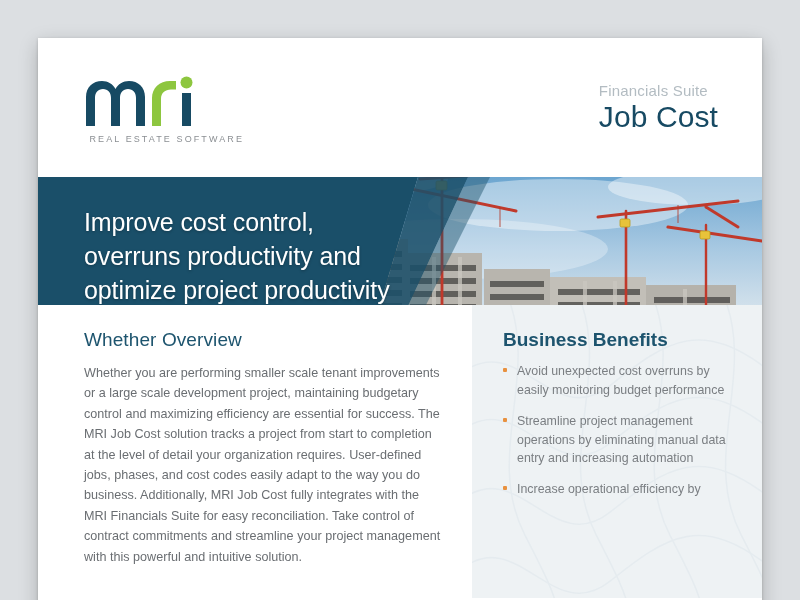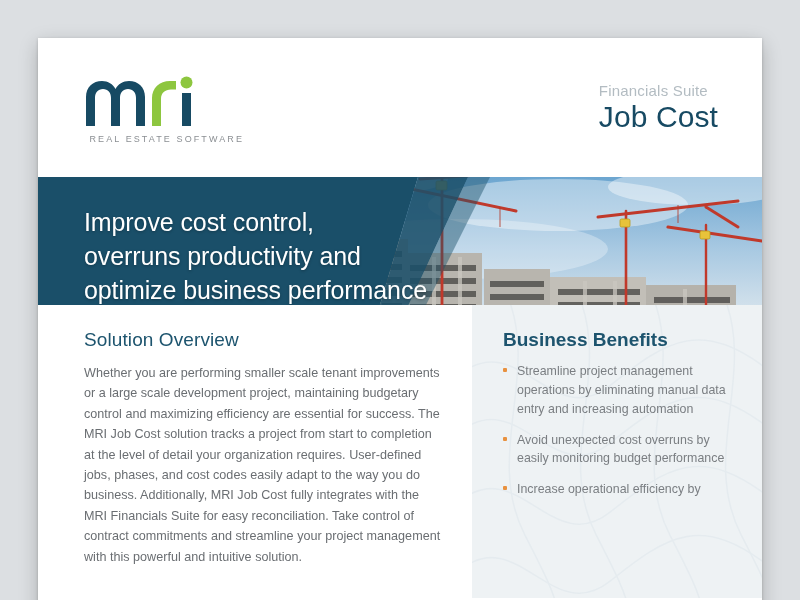--- a/index.html
+++ b/index.html
@@ -321,28 +321,28 @@
 
       <svg class="hero-overlay" viewBox="0 0 724 168" preserveAspectRatio="none">
         <polygon points="0,0 380,0 330,168 0,168" fill="#1a4f69"></polygon>
         <polygon points="380,0 430,0 352,168 330,168" fill="#1a4f69" opacity="0.88"></polygon>
         <polygon points="430,0 452,0 368,168 352,168" fill="#1a4f69" opacity="0.45"></polygon>
       </svg>
 
       <div class="hero-text">
         <div>Improve cost control,</div>
         <div>overruns productivity and</div>
-        <div>optimize business performance</div>
+        <div>optimize project productivity</div>
       </div>
     </div>
 
     <div class="body-area">
 
       <div class="col-main">
-        <h2 class="section-title">Solution Overview</h2>
+        <h2 class="section-title">Whether Overview</h2>
         <p class="body-copy">Whether you are performing smaller scale tenant improvements or a large scale development project, maintaining budgetary control and maximizing efficiency are essential for success. The MRI Job Cost solution tracks a project from start to completion at the level of detail your organization requires. User-defined jobs, phases, and cost codes easily adapt to the way you do business. Additionally, MRI Job Cost fully integrates with the MRI Financials Suite for easy reconciliation. Take control of contract commitments and streamline your project management with this powerful and intuitive solution.</p>
 
       </div>
 
       <div class="col-side">
         <svg class="side-pattern" viewBox="0 0 252 293" preserveAspectRatio="none">
           <g stroke="#dfe7ec" stroke-width="1.4" fill="none">
             <path d="M-10 60 C 40 20, 70 110, 120 70 S 200 10, 262 60"></path>
             <path d="M-10 110 C 40 70, 70 160, 120 120 S 200 60, 262 110"></path>
             <path d="M-10 170 C 40 130, 70 220, 120 180 S 200 120, 262 170"></path>
@@ -350,22 +350,22 @@
             <path d="M30 -10 C 60 60, 10 130, 46 200 S 80 270, 60 303"></path>
             <path d="M92 -10 C 122 60, 72 130, 108 200 S 142 270, 122 303"></path>
             <path d="M156 -10 C 186 60, 136 130, 172 200 S 206 270, 186 303"></path>
             <path d="M218 -10 C 248 60, 198 130, 234 200 S 268 270, 248 303"></path>
           </g>
         </svg>
 
         <div class="side-inner">
           <h2 class="benefits-title">Business Benefits</h2>
           <ul class="benefits">
+            <li>Avoid unexpected cost overruns by easily monitoring budget performance</li>
             <li>Streamline project management operations by eliminating manual data entry and increasing automation</li>
-            <li>Avoid unexpected cost overruns by easily monitoring budget performance</li>
             <li>Increase operational efficiency by</li>
           </ul>
         </div>
       </div>
 
     </div>
   </div>
 </div>
 
 </body></html>

